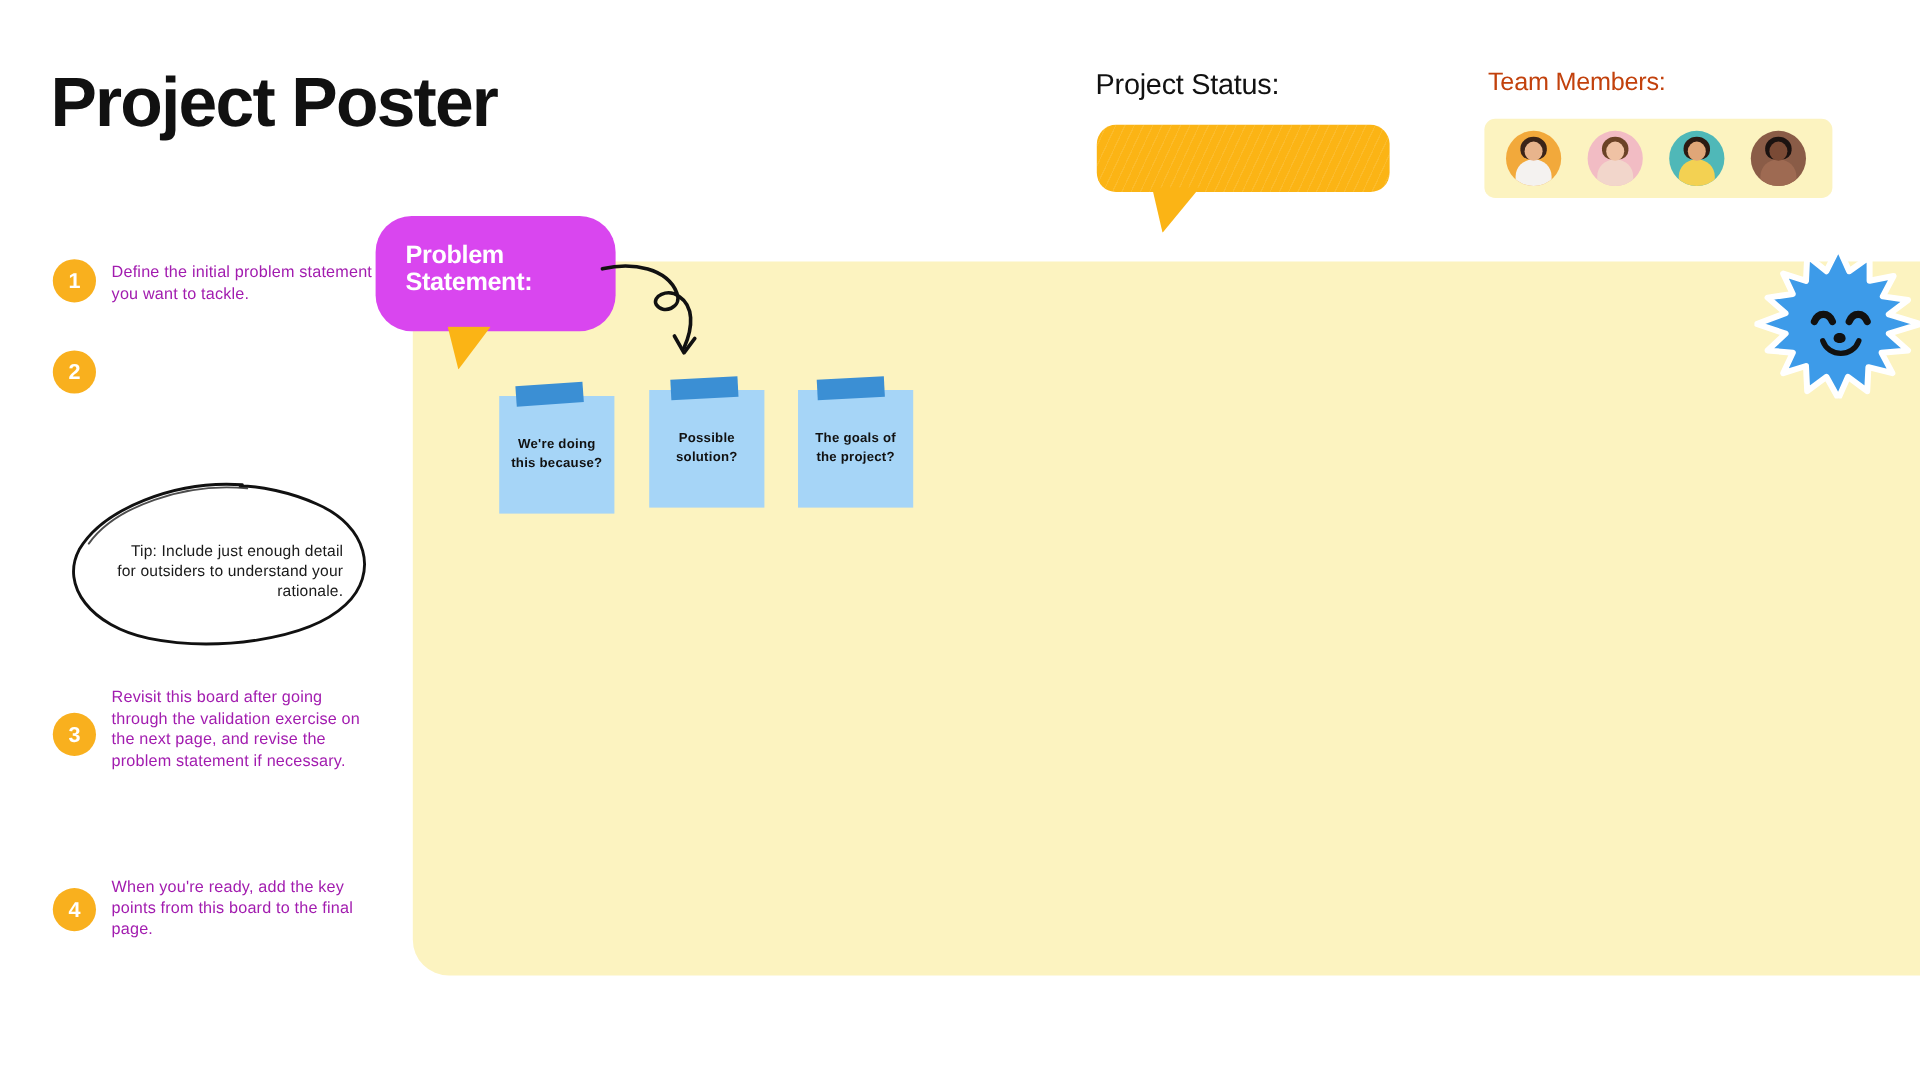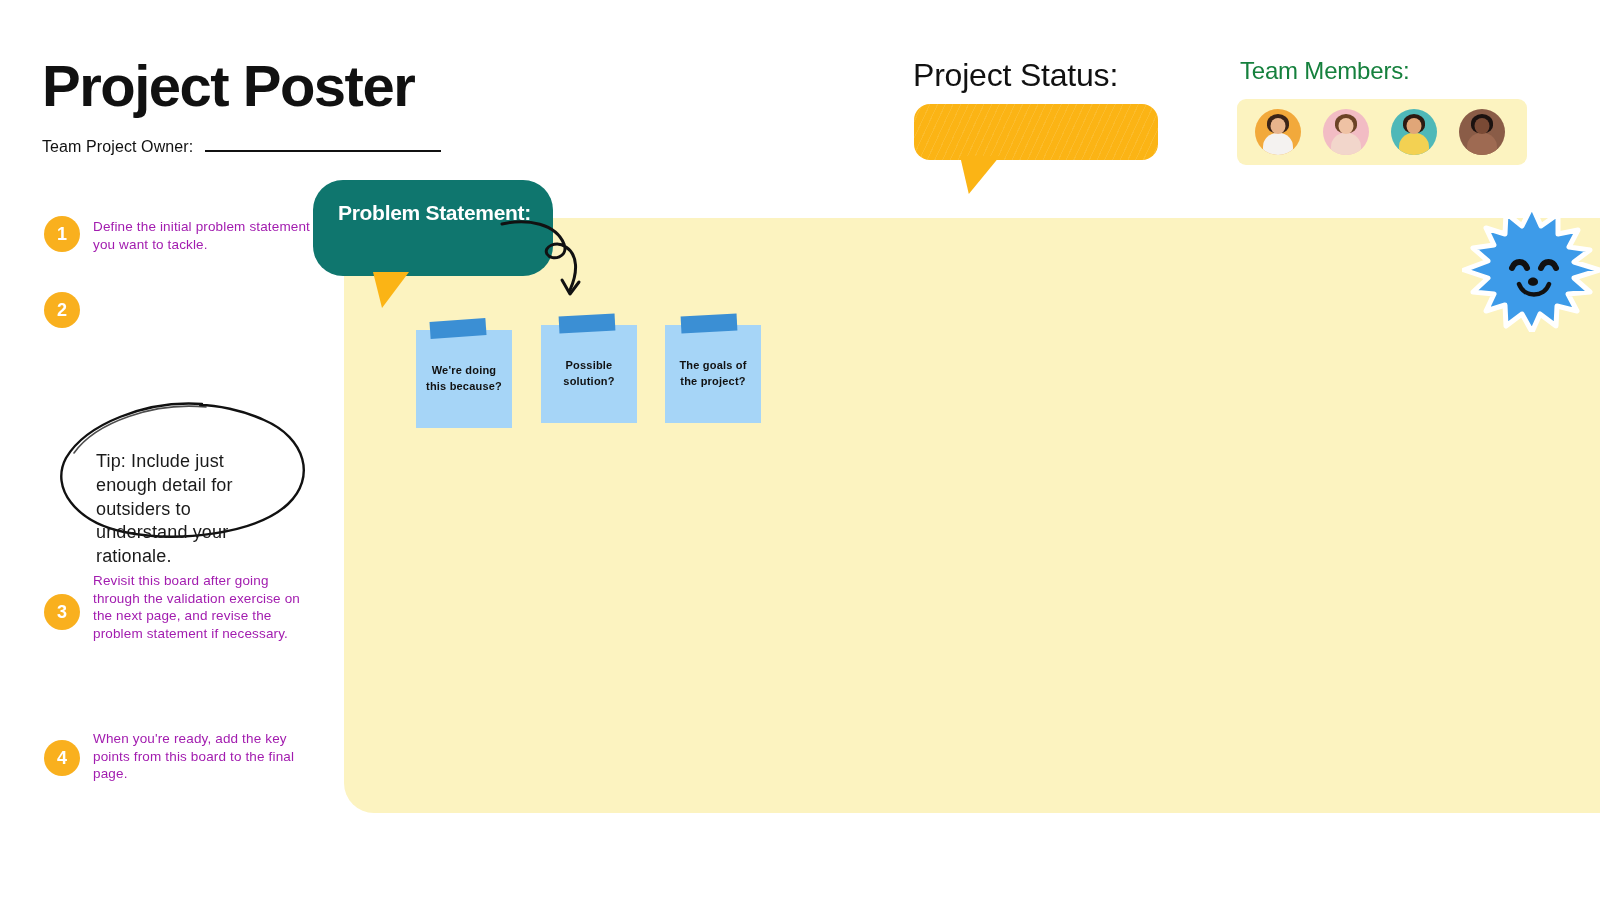--- a/index.html
+++ b/index.html
@@ -14,37 +14,37 @@
   .poster-title{
     position:absolute;left:42px;top:52px;
     font-size:58px;font-weight:700;letter-spacing:-1.5px;color:#111111;
     font-family:"Liberation Sans", sans-serif;
   }
   .owner-row{position:absolute;left:42px;top:138px;display:flex;align-items:flex-end;}
   .owner-label{font-size:16px;color:#111;letter-spacing:.1px;}
   .owner-line{width:236px;height:0;border-bottom:2.5px solid #111;margin-left:12px;margin-bottom:4px;}
 
   .status-title{
-    position:absolute;left:913px;top:57px;font-size:32px;color:#111;letter-spacing:-.2px;
+    position:absolute;left:913px;top:57px;font-size:24px;color:#111;letter-spacing:-.2px;
   }
   .status-bubble{
     position:absolute;left:914px;top:104px;width:244px;height:56px;
     background:#FBB415;border-radius:16px;
   }
   .status-bubble:after{
     content:"";position:absolute;left:46px;top:52px;width:40px;height:38px;
     background:#FBB415;
     clip-path:polygon(0% 0%, 100% 0%, 22% 100%);
   }
   .status-tex{
     position:absolute;inset:0;border-radius:16px;overflow:hidden;opacity:.10;
     background:repeating-linear-gradient(115deg,#fff 0 1px,transparent 1px 7px);
   }
 
-  .members-title{position:absolute;left:1240px;top:57px;font-size:24px;color:#15803d;letter-spacing:-.2px;}
+  .members-title{position:absolute;left:1240px;top:57px;font-size:21px;color:#c2410c;letter-spacing:-.2px;}
   .members-panel{
     position:absolute;left:1237px;top:99px;width:290px;height:66px;
     background:#FCF3C0;border-radius:9px;display:flex;align-items:center;gap:22px;padding-left:18px;
     box-sizing:border-box;
   }
   .avatar{width:46px;height:46px;border-radius:50%;position:relative;overflow:hidden;flex:0 0 auto;}
   .av-body{position:absolute;left:50%;bottom:-2px;transform:translateX(-50%);width:30px;height:24px;border-radius:14px 14px 6px 6px;}
   .av-head{position:absolute;left:50%;top:9px;transform:translateX(-50%);width:15px;height:16px;border-radius:50%;}
   .av-hair{position:absolute;left:50%;top:5px;transform:translateX(-50%);width:22px;height:19px;border-radius:50% 50% 40% 40%;}
 
@@ -59,33 +59,33 @@
   #step-2{left:44px;top:292px;}
   #step-3{left:44px;top:570px;}
   #step-4{left:44px;top:728px;}
   #step-3 .step-num{margin-top:24px;}
   #step-4 .step-num{margin-top:12px;}
 
   .tip-wrap{position:absolute;left:50px;top:398px;width:270px;height:140px;}
   .tip-wrap svg{position:absolute;left:0;top:0;overflow:visible;}
   .tip-text{
     position:absolute;left:46px;top:52px;width:190px;
-    font-size:18px;line-height:1.32;color:#1a1a1a;letter-spacing:.15px;
+    font-size:13px;line-height:1.32;color:#1a1a1a;letter-spacing:.15px;text-align:right;
   }
 
   
   .canvas{
     position:absolute;left:344px;top:218px;width:1256px;height:595px;
     background:#FCF3C0;border-radius:30px 0 0 30px;
   }
 
   
   .ps-bubble{
-    position:absolute;left:313px;top:180px;width:240px;height:96px;
-    background:#0f766e;border-radius:30px;
+    position:absolute;left:313px;top:180px;width:200px;height:96px;
+    background:#d946ef;border-radius:30px;
   }
   .ps-bubble .ps-label{
     position:absolute;left:25px;top:21px;color:#ffffff;font-size:21px;font-weight:700;
     line-height:1.1;letter-spacing:-.3px;
   }
   .ps-bubble:after{
     content:"";position:absolute;left:60px;top:92px;width:36px;height:36px;background:#FBB415;
     clip-path:polygon(0% 0%, 100% 0%, 25% 100%);
   }
   .ps-arrow{position:absolute;left:500px;top:214px;width:90px;height:95px;overflow:visible;}
@@ -109,24 +109,20 @@
   
   .mascot{position:absolute;left:1462px;top:204px;width:140px;height:128px;}
 </style>
 </head>
 <body>
 
 <div class="stage">
 
   <div class="poster-title">Project Poster</div>
 
-  <div class="owner-row">
-    <span class="owner-label">Team Project Owner:</span>
-    <span class="owner-line"></span>
-  </div>
 
   <div class="status-title">Project Status:</div>
   <div class="status-bubble">
     <div class="status-tex"></div>
   </div>
 
   <div class="members-title">Team Members:</div>
   <div class="members-panel">
     <div class="avatar" style="background:#F2A93B">
       <div class="av-body" style="background:#F4F2F0"></div>

